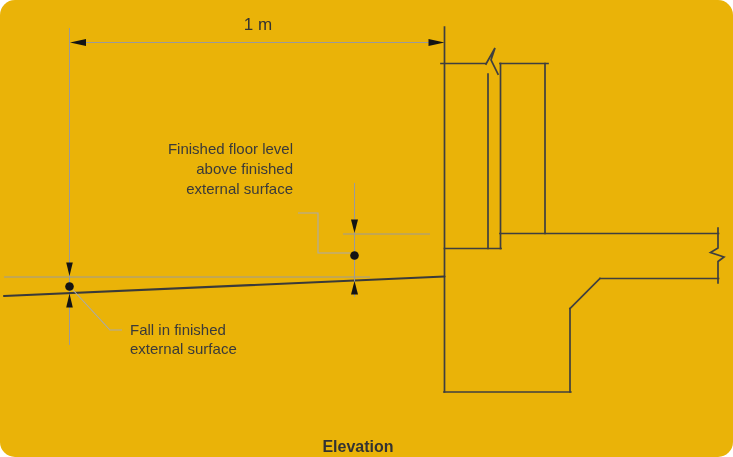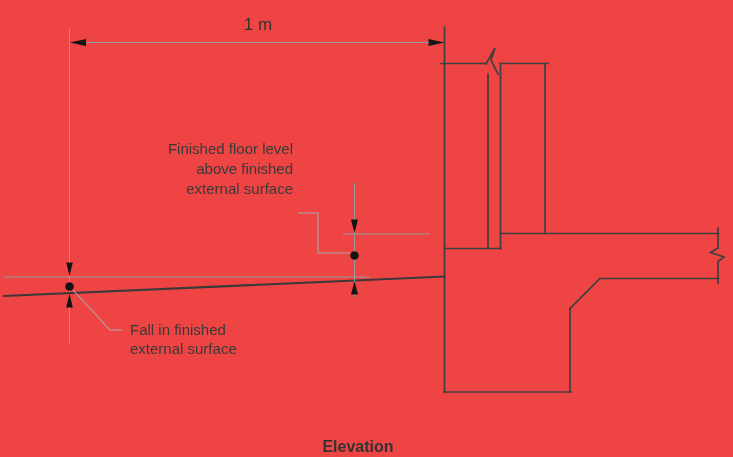--- a/index.html
+++ b/index.html
@@ -8,21 +8,22 @@
     background: #ffffff;
     width: 733px;
     height: 457px;
     overflow: hidden;
     font-family: "Liberation Sans", sans-serif;
   }
   .stage {
     position: relative;
     width: 733px;
     height: 457px;
-    background: #ef4444;
+    background: #eab308;
+    border-radius: 15px;
   }
   svg { display: block; }
   .dark  { stroke: #3f3f3f; stroke-width: 1.7; fill: none; stroke-linecap: square; }
   .darkthick { stroke: #3a3a3a; stroke-width: 2.1; fill: none; stroke-linecap: round; }
   .thin  { stroke: #9a9a9a; stroke-width: 1; fill: none; }
   .leader { stroke: #aaaaaa; stroke-width: 1.1; fill: none; }
   .arrow { fill: #141414; stroke: none; }
   .dot   { fill: #141414; stroke: none; }
   .lbl   { fill: #3a3a3a; font-size: 15px; }
   .dimlbl { fill: #333333; font-size: 17px; }

